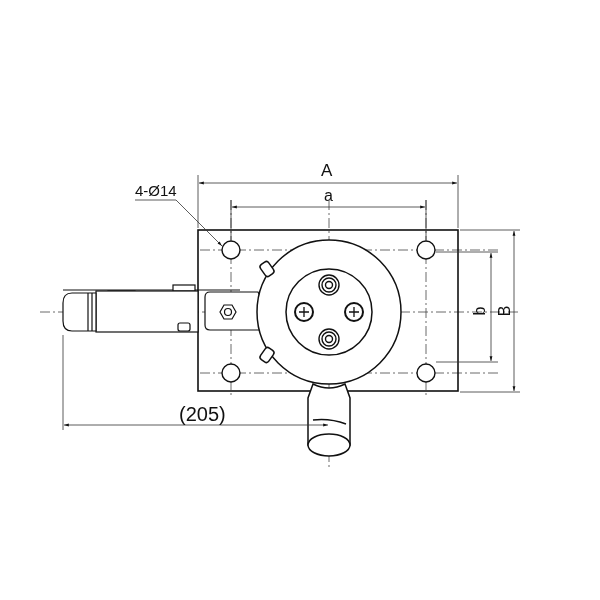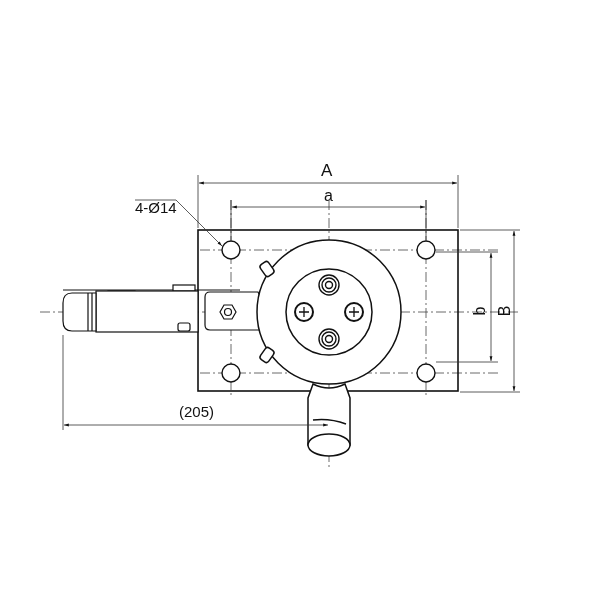--- a/index.html
+++ b/index.html
@@ -98,16 +98,16 @@
     <line x1="63" y1="335" x2="63" y2="430"></line>
     <line x1="64" y1="425" x2="328" y2="425" marker-start="url(#arr)" marker-end="url(#arr)"></line>
 
     <line x1="135" y1="200" x2="176" y2="200"></line>
     <line x1="176" y1="200" x2="222" y2="246" marker-end="url(#arr)"></line>
   </g>
 </svg>
 
 <span class="lbl" style="left:321px; top:162px; font-size:17px;">A</span>
 <span class="lbl" style="left:324px; top:188px; font-size:16px;">a</span>
-<span class="lbl" style="left:135px; top:200px; font-size:15px;">4-Ø14</span>
+<span class="lbl" style="left:135px; top:183px; font-size:15px;">4-Ø14</span>
 <span class="lbl rot" style="left:476px; top:303px; font-size:16px;">b</span>
 <span class="lbl rot" style="left:500px; top:303px; font-size:16px;">B</span>
-<span class="lbl" style="left:179px; top:404px; font-size:15px;">(205)</span>
+<span class="lbl" style="left:179px; top:404px; font-size:20px;">(205)</span>
 
 </body></html>

